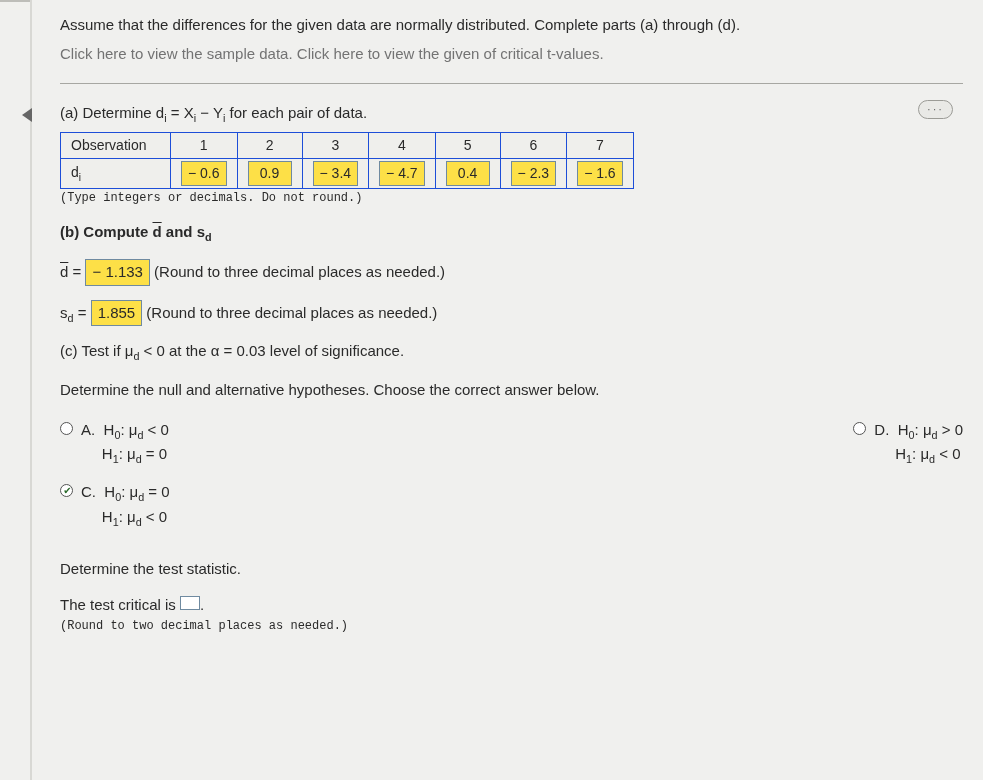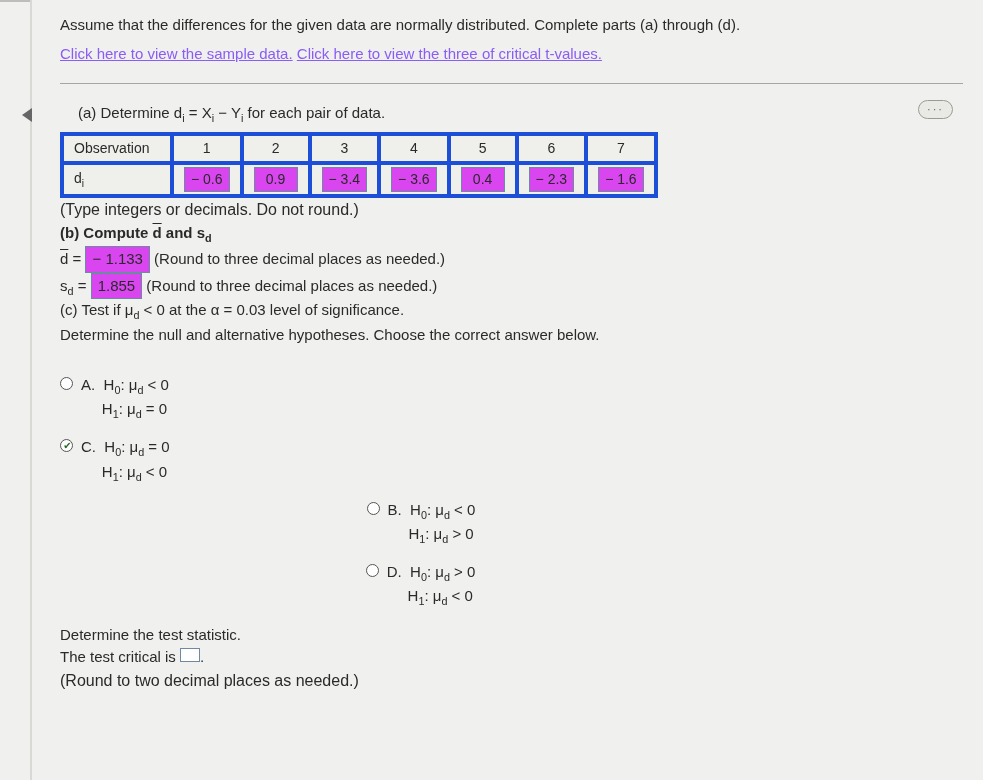--- a/index.html
+++ b/index.html
@@ -26,42 +26,42 @@
     position: absolute;
     left: 22px;
     top: 108px;
     width: 0; height: 0;
     border-top: 7px solid transparent;
     border-bottom: 7px solid transparent;
     border-right: 10px solid #666;
   }
   .hairline-top { position:absolute; left:0; top:0; width:30px; height:2px; background:#bdbdb9;}
   .para { margin: 4px 0 6px 0; }
-  .link { color: #8b5cf6; text-decoration: underline; cursor:pointer; }
+  .link { color: #737373; cursor:pointer; }
   hr.sep { border:none; border-top:1px solid #a7a7a2; margin:18px 0 14px 0; }
   .badge {
     position:absolute; right:30px; top:100px;
     border:1px solid #9b9b96; border-radius:10px;
     padding:0 8px; font-size:11px; color:#666; background:#e9e9e6;
     letter-spacing:2px;
   }
-  .section-gap { margin-top: 18px; margin-left: 18px; }
+  .section-gap { margin-top: 18px; }
   table.obs { border-collapse: collapse; margin-top:6px; }
   table.obs td, table.obs th {
-    border:4px solid #1d4ed8; padding:2px 10px; text-align:center;
+    border:1px solid #1d4ed8; padding:2px 10px; text-align:center;
     font-weight: normal; min-width:56px; font-size:14px;
     background:#efefec;
   }
   table.obs td.label { text-align:left; min-width:110px; }
-  .inputcell { background:#d946ef; border:1px solid #6f8aa0; padding:1px 6px; display:inline-block; min-width:44px; text-align:center; }
+  .inputcell { background:#fde047; border:1px solid #6f8aa0; padding:1px 6px; display:inline-block; min-width:44px; text-align:center; }
   .inputcell.small { min-width:44px; }
   .inputcell.empty { min-width:20px; min-height:14px; background:#fff; }
-  .note { font-size:16px; }
-  .q-line { }
-  .choices { display:flex; justify-content:space-between; margin-top:28px; width:100%;flex-direction:column; }
+  .note { font-size:12px;font-family:Liberation Mono, monospace; }
+  .q-line { margin-top:14px; }
+  .choices { display:flex; justify-content:space-between; margin-top:18px; width:100%; }
   .col { width:46%; }
   .choice { display:flex; align-items:flex-start; gap:8px; margin-bottom:14px; }
   .radio {
     width:13px; height:13px; border:1px solid #555; border-radius:50%;
     margin-top:3px; flex-shrink:0; display:flex; align-items:center; justify-content:center;
     background:#fff;
   }
   .radio.checked::after { content:"✔"; font-size:10px; color:#2a6a2a; position:relative; left:1px; }
   .choice-body { font-size:15px; }
   sub { font-size:0.72em; vertical-align: sub; }
@@ -71,21 +71,21 @@
 <body>
 
 <div class="hairline-top"></div>
 <div class="left-rail"></div>
 <div class="tri"></div>
 
 <p class="para">Assume that the differences for the given data are normally distributed. Complete parts (a) through (d).</p>
 <p class="para">
   <span class="link">Click here to view the sample data.</span>
   <span> </span>
-  <span class="link">Click here to view the three of critical t-values.</span>
+  <span class="link">Click here to view the given of critical t-values.</span>
 </p>
 
 <hr class="sep">
 <div class="badge">···</div>
 
 <p class="section-gap">
   <span>(a) Determine d</span><sub>i</sub><span> = X</span><sub>i</sub><span> − Y</span><sub>i</sub><span> for each pair of data.</span>
 </p>
 
 <table class="obs">
@@ -98,21 +98,21 @@
     <td>4</td>
     <td>5</td>
     <td>6</td>
     <td>7</td>
   </tr>
   <tr>
     <td class="label"><span>d</span><sub>i</sub></td>
     <td><span class="inputcell small">− 0.6</span></td>
     <td><span class="inputcell small">0.9</span></td>
     <td><span class="inputcell small">− 3.4</span></td>
-    <td><span class="inputcell small">− 3.6</span></td>
+    <td><span class="inputcell small">− 4.7</span></td>
     <td><span class="inputcell small">0.4</span></td>
     <td><span class="inputcell small">− 2.3</span></td>
     <td><span class="inputcell small">− 1.6</span></td>
   </tr>
 </tbody>
   </table>
 <p class="note">(Type integers or decimals. Do not round.)</p>
 
 <p class="q-line">
   <b><span>(b) Compute </span><span class="overline">d</span><span> and s</span><sub>d</sub></b>
@@ -152,28 +152,20 @@
         <span>C.</span>&nbsp;
         <span>H</span><sub>0</sub><span>: μ</span><sub>d</sub><span> = 0</span><br>
         &nbsp;&nbsp;&nbsp;&nbsp;&nbsp;<span>H</span><sub>1</sub><span>: μ</span><sub>d</sub><span> &lt; 0</span>
       </div>
     </div>
   </div>
   <div class="col" style="text-align:left;">
     <div class="choice" style="justify-content:flex-end;">
       <div class="radio"></div>
       <div class="choice-body">
-        <span>B.</span>&nbsp;
-        <span>H</span><sub>0</sub><span>: μ</span><sub>d</sub><span> &lt; 0</span><br>
-        &nbsp;&nbsp;&nbsp;&nbsp;&nbsp;<span>H</span><sub>1</sub><span>: μ</span><sub>d</sub><span> &gt; 0</span>
-      </div>
-    </div>
-    <div class="choice" style="justify-content:flex-end;">
-      <div class="radio"></div>
-      <div class="choice-body">
         <span>D.</span>&nbsp;
         <span>H</span><sub>0</sub><span>: μ</span><sub>d</sub><span> &gt; 0</span><br>
         &nbsp;&nbsp;&nbsp;&nbsp;&nbsp;<span>H</span><sub>1</sub><span>: μ</span><sub>d</sub><span> &lt; 0</span>
       </div>
     </div>
   </div>
 </div>
 
 <p class="q-line">Determine the test statistic.</p>
 

